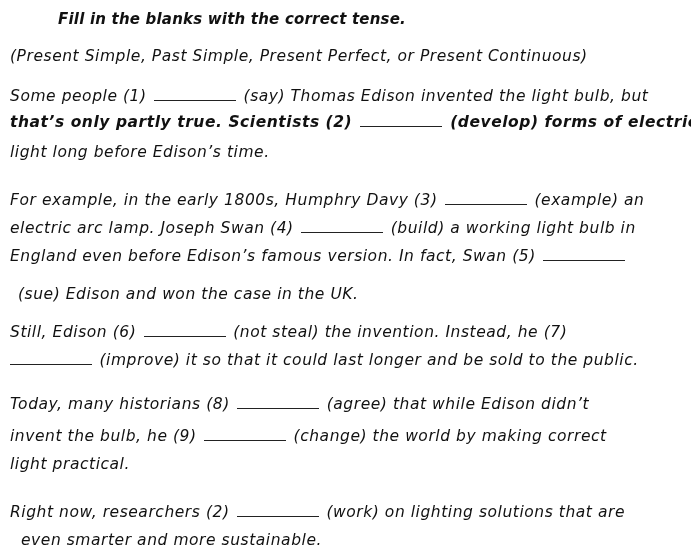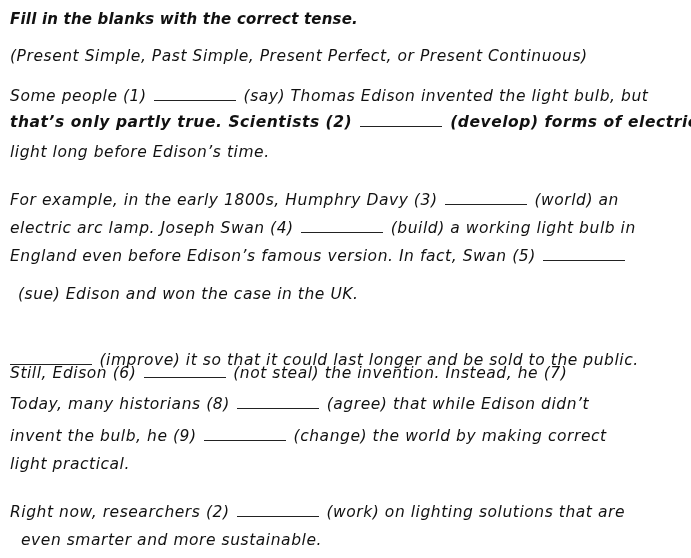--- a/index.html
+++ b/index.html
@@ -6,21 +6,21 @@
     body {
       width: 691px; height: 558px; position: relative; overflow: hidden;
       font-family: "DejaVu Sans", sans-serif;
       color: #111111;
     }
     .line {
       position: absolute; left: 10px; white-space: nowrap;
       font-size: 15.5px; font-style: italic; letter-spacing: 0.55px;
       line-height: 20px;
     }
-    .title { font-weight: bold; font-size: 15px; letter-spacing: 0.2px; }
+    .title { font-weight: bold; font-size: 15px; letter-spacing: 0.2px; margin-left: 48px; }
     .subtitle { font-style: italic; font-size: 15.5px; letter-spacing: 0.55px; margin-top: 9px; }
     .blank {
       display: inline-block; width: 82px; border-bottom: 1.3px solid #222;
       height: 14px; vertical-align: baseline; margin: 0 2px;
     }
   </style>
 </head>
 <body>
 
 <div>
@@ -40,38 +40,38 @@
     </div>
     <div class="line" style="top:142px;">
       <span>light long before Edison’s time.</span>
     </div>
   </div>
 
   <div>
     <div class="line" style="top:190px;">
       <span>For example, in the early 1800s, Humphry Davy (3)</span>
       <span class="blank"></span>
-      <span>(world) an</span>
+      <span>(example) an</span>
     </div>
     <div class="line" style="top:218px;">
       <span>electric arc lamp. Joseph Swan (4)</span>
       <span class="blank"></span>
       <span>(build) a working light bulb in</span>
     </div>
     <div class="line" style="top:246px;">
       <span>England even before Edison’s famous version. In fact, Swan (5)</span>
       <span class="blank"></span>
     </div>
     <div class="line" style="top:284px;margin-left:8px;">
       <span>(sue) Edison and won the case in the UK.</span>
     </div>
   </div>
 
   <div>
-    <div class="line" style="top:322px;margin-top:41px;">
+    <div class="line" style="top:322px;">
       <span>Still, Edison (6)</span>
       <span class="blank"></span>
       <span>(not steal) the invention. Instead, he (7)</span>
     </div>
     <div class="line" style="top:350px;">
       <span class="blank" style="margin-left:0;"></span>
       <span>(improve) it so that it could last longer and be sold to the public.</span>
     </div>
   </div>
 

